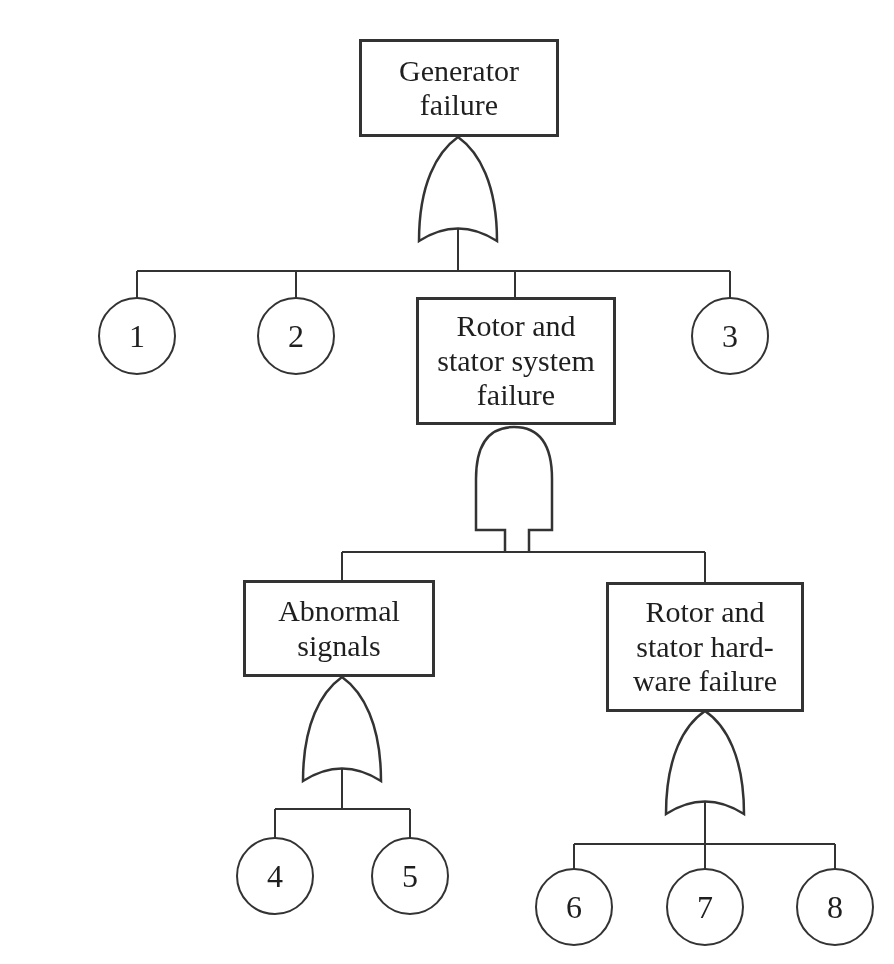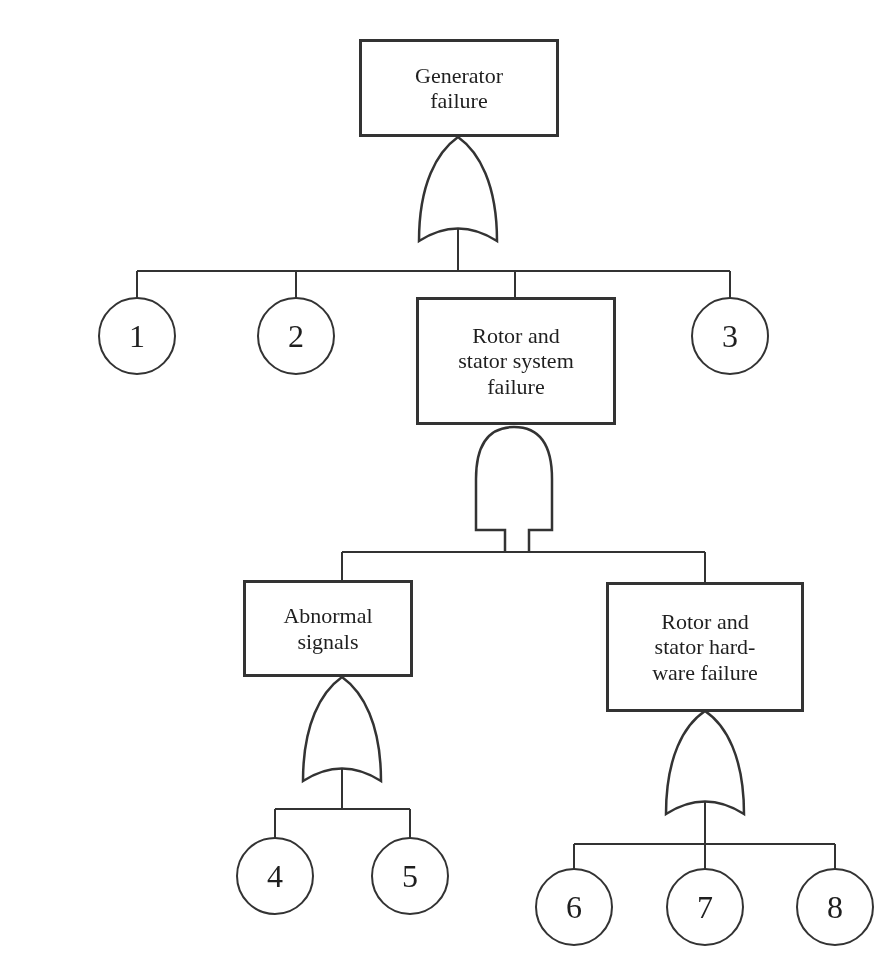--- a/index.html
+++ b/index.html
@@ -24,21 +24,21 @@
   }
   .node-box {
     position: absolute;
     box-sizing: border-box;
     border: 3px solid #333333;
     background: #ffffff;
     display: flex;
     align-items: center;
     justify-content: center;
     text-align: center;
-    font-size: 22px;
+    font-size: 30px;
     line-height: 1.15;
     color: #1f1f1f;
     white-space: pre-line;
   }
   .event-circle {
     position: absolute;
     box-sizing: border-box;
     width: 78px;
     height: 78px;
     border: 2.5px solid #333333;
@@ -97,21 +97,21 @@
     <span>Generator
 failure</span>
   </div>
 
   <div class="node-box" style="left:416px; top:297px; width:200px; height:128px;">
     <span>Rotor and
 stator system
 failure</span>
   </div>
 
-  <div class="node-box" style="left:243px; top:580px; width:170px; height:97px;">
+  <div class="node-box" style="left:243px; top:580px; width:192px; height:97px;">
     <span>Abnormal
 signals</span>
   </div>
 
   <div class="node-box" style="left:606px; top:582px; width:198px; height:130px;">
     <span>Rotor and
 stator hard-
 ware failure</span>
   </div>
 

